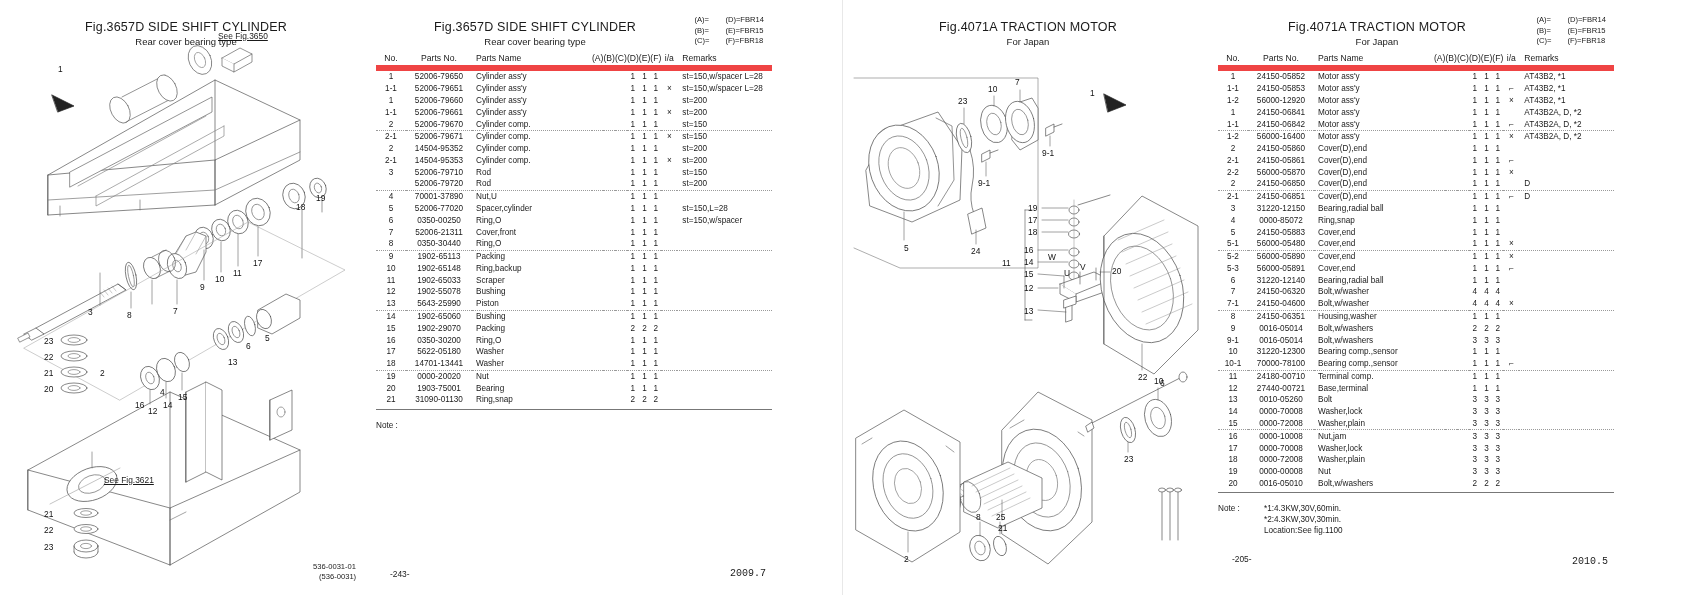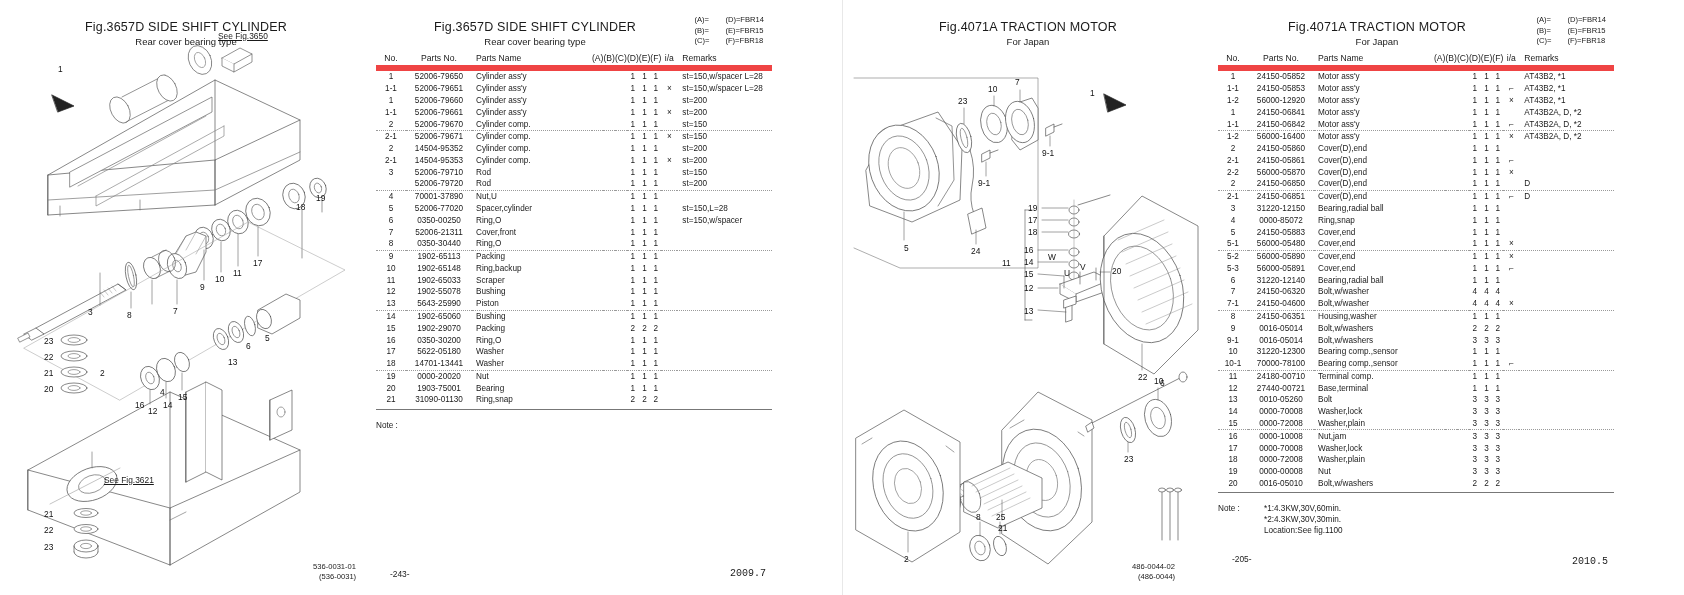--- a/index.html
+++ b/index.html
@@ -928,26 +928,20 @@
     <div class="callout" style="left:206px; top:252px;">W</div>
     <div class="callout" style="left:296px; top:372px;">22</div>
     <div class="callout" style="left:318px; top:378px;">6</div>
     <div class="callout" style="left:282px; top:454px;">23</div>
     <div class="callout" style="left:312px; top:376px;">10</div>
     <div class="callout" style="left:156px; top:523px;">21</div>
     <div class="callout" style="left:62px;  top:554px;">2</div>
     <div class="callout" style="left:134px; top:512px;">8</div>
     <div class="callout" style="left:154px; top:512px;">25</div>
 
-    <div class="footer">
-      <div class="f-code" style="left:290px; bottom:14px;">
-        <div>486-0044-02</div>
-        <div style="padding-left:6px;">(486-0044)</div>
-      </div>
-    </div>
   </div>
 
   <div class="panel panel-table" style="left:1210px;">
     <div class="table-head">
       <div class="fig-title" style="padding-right:86px;">Fig.4071A  TRACTION MOTOR</div>
       <div class="fig-sub" style="padding-right:86px;">For Japan</div>
     </div>
 
     <div class="legend" style="right:24px;">
       <div class="col">

